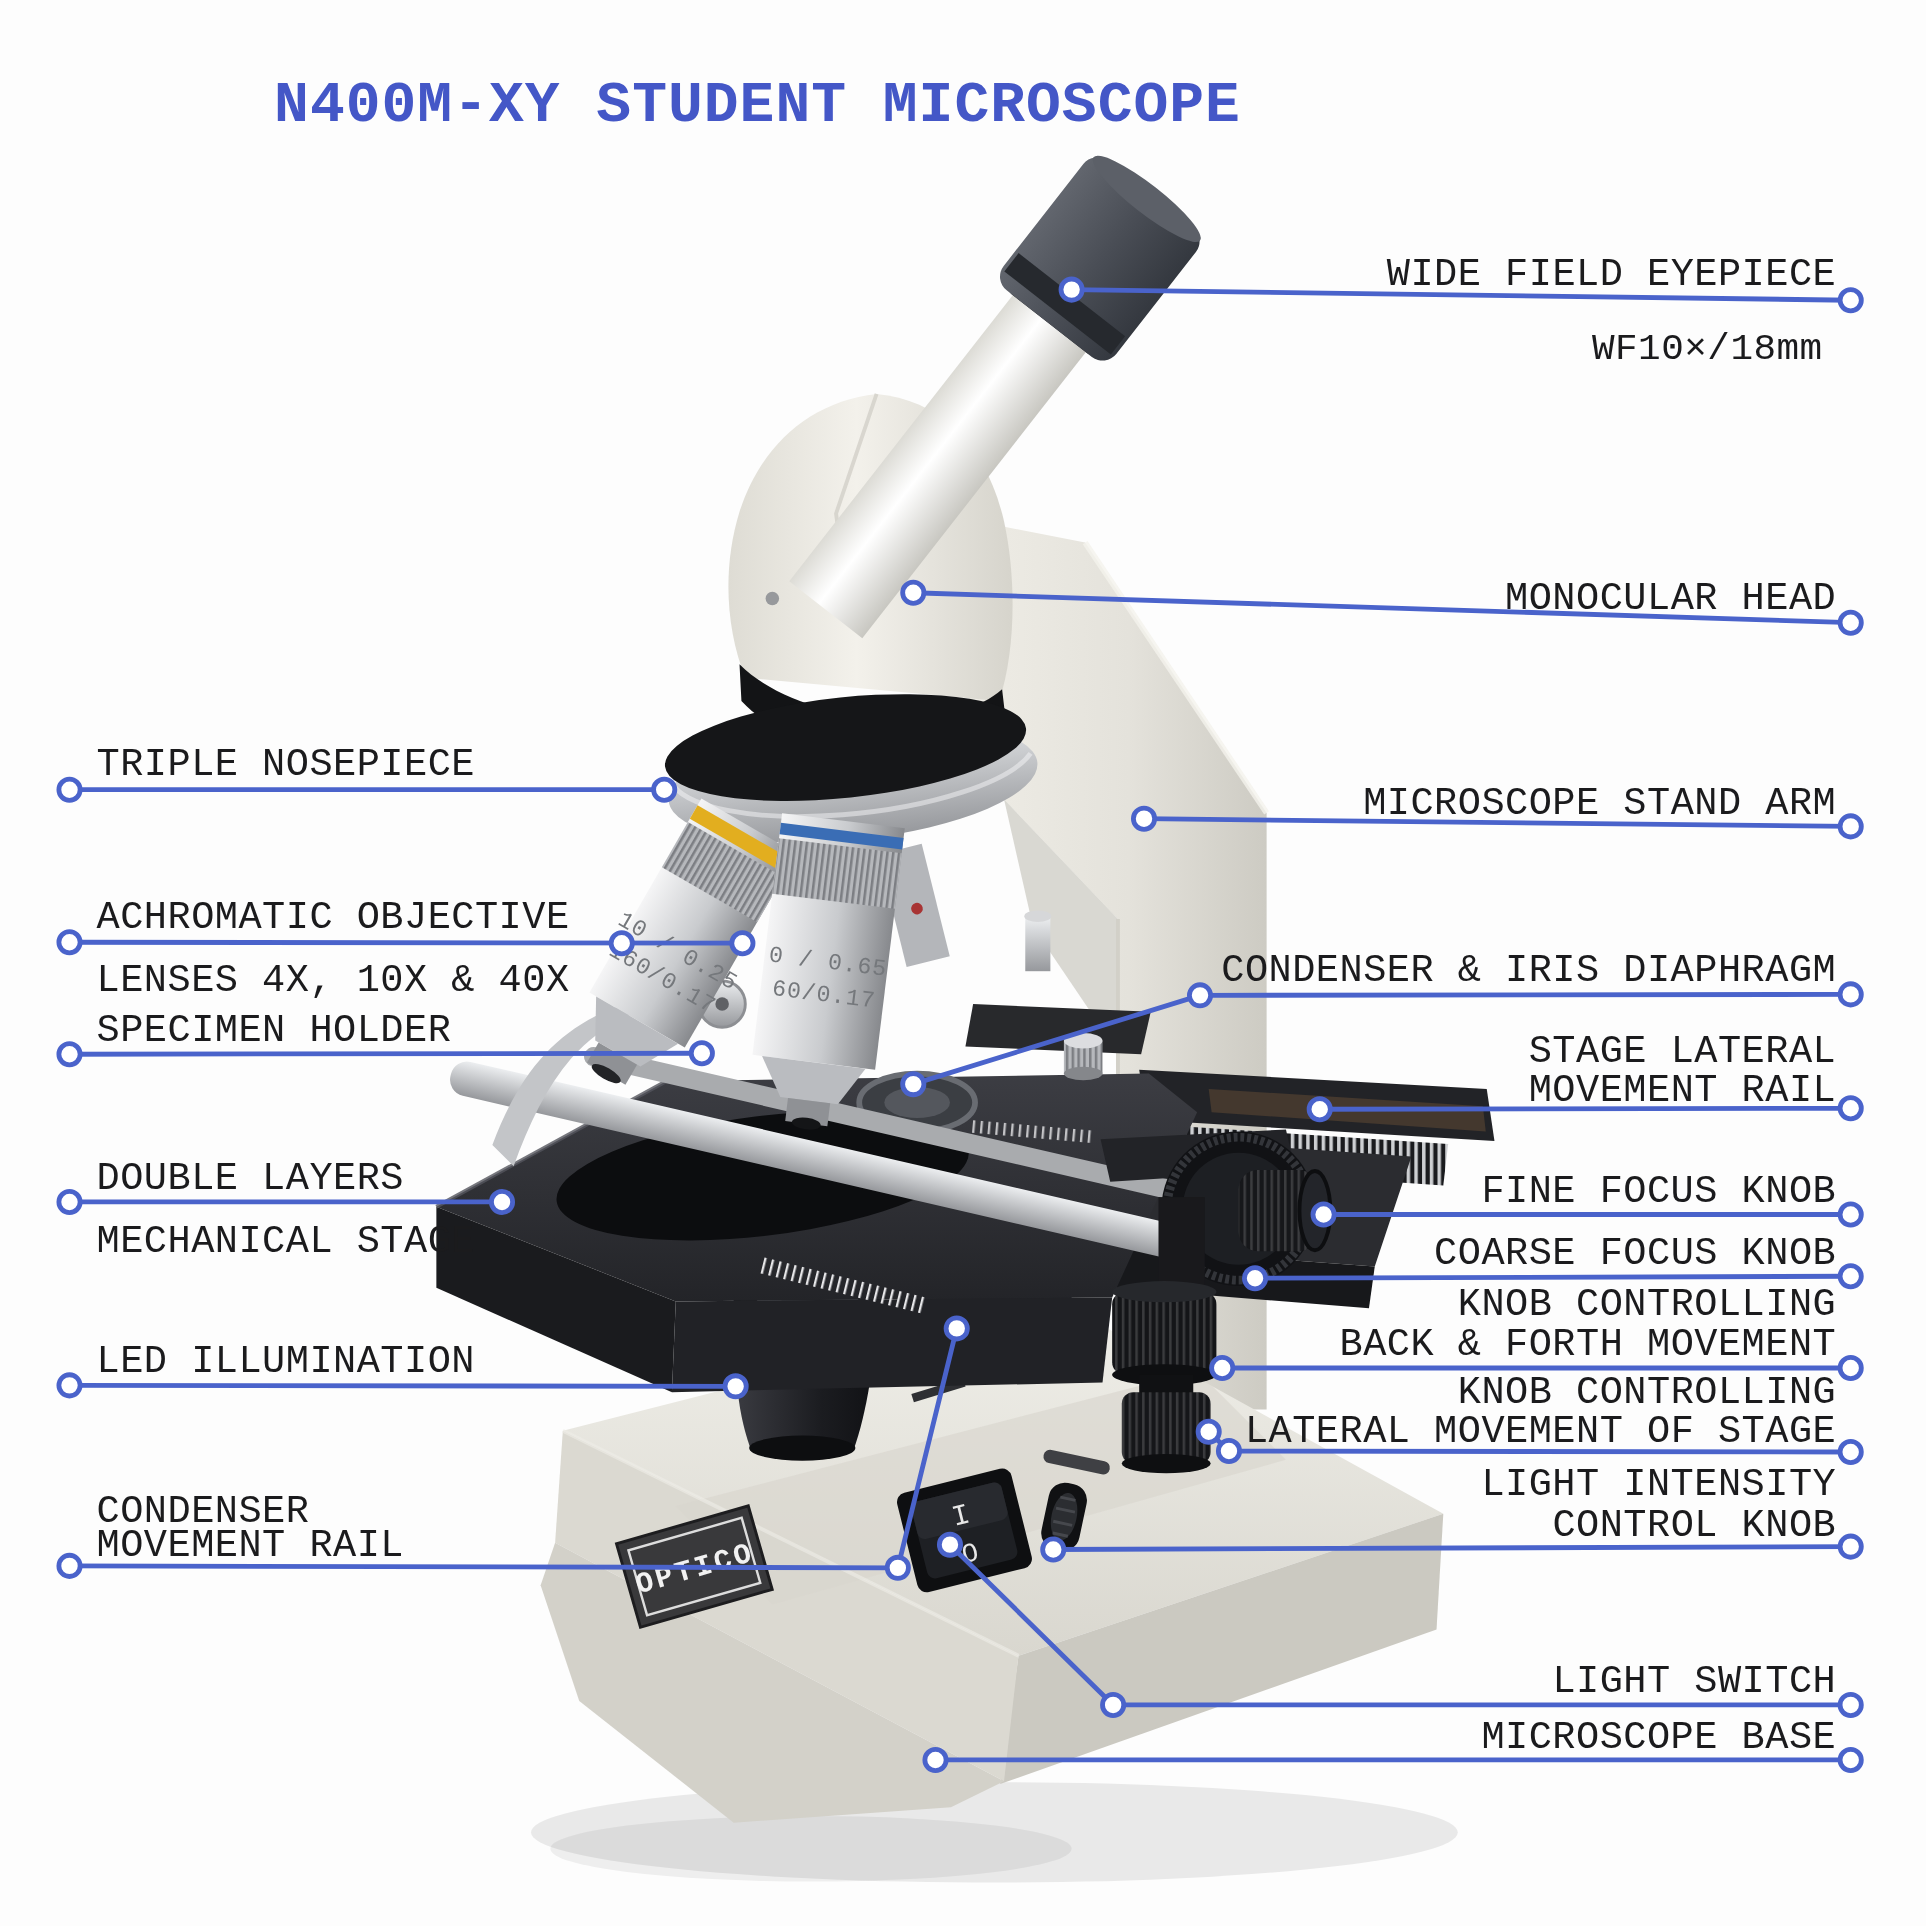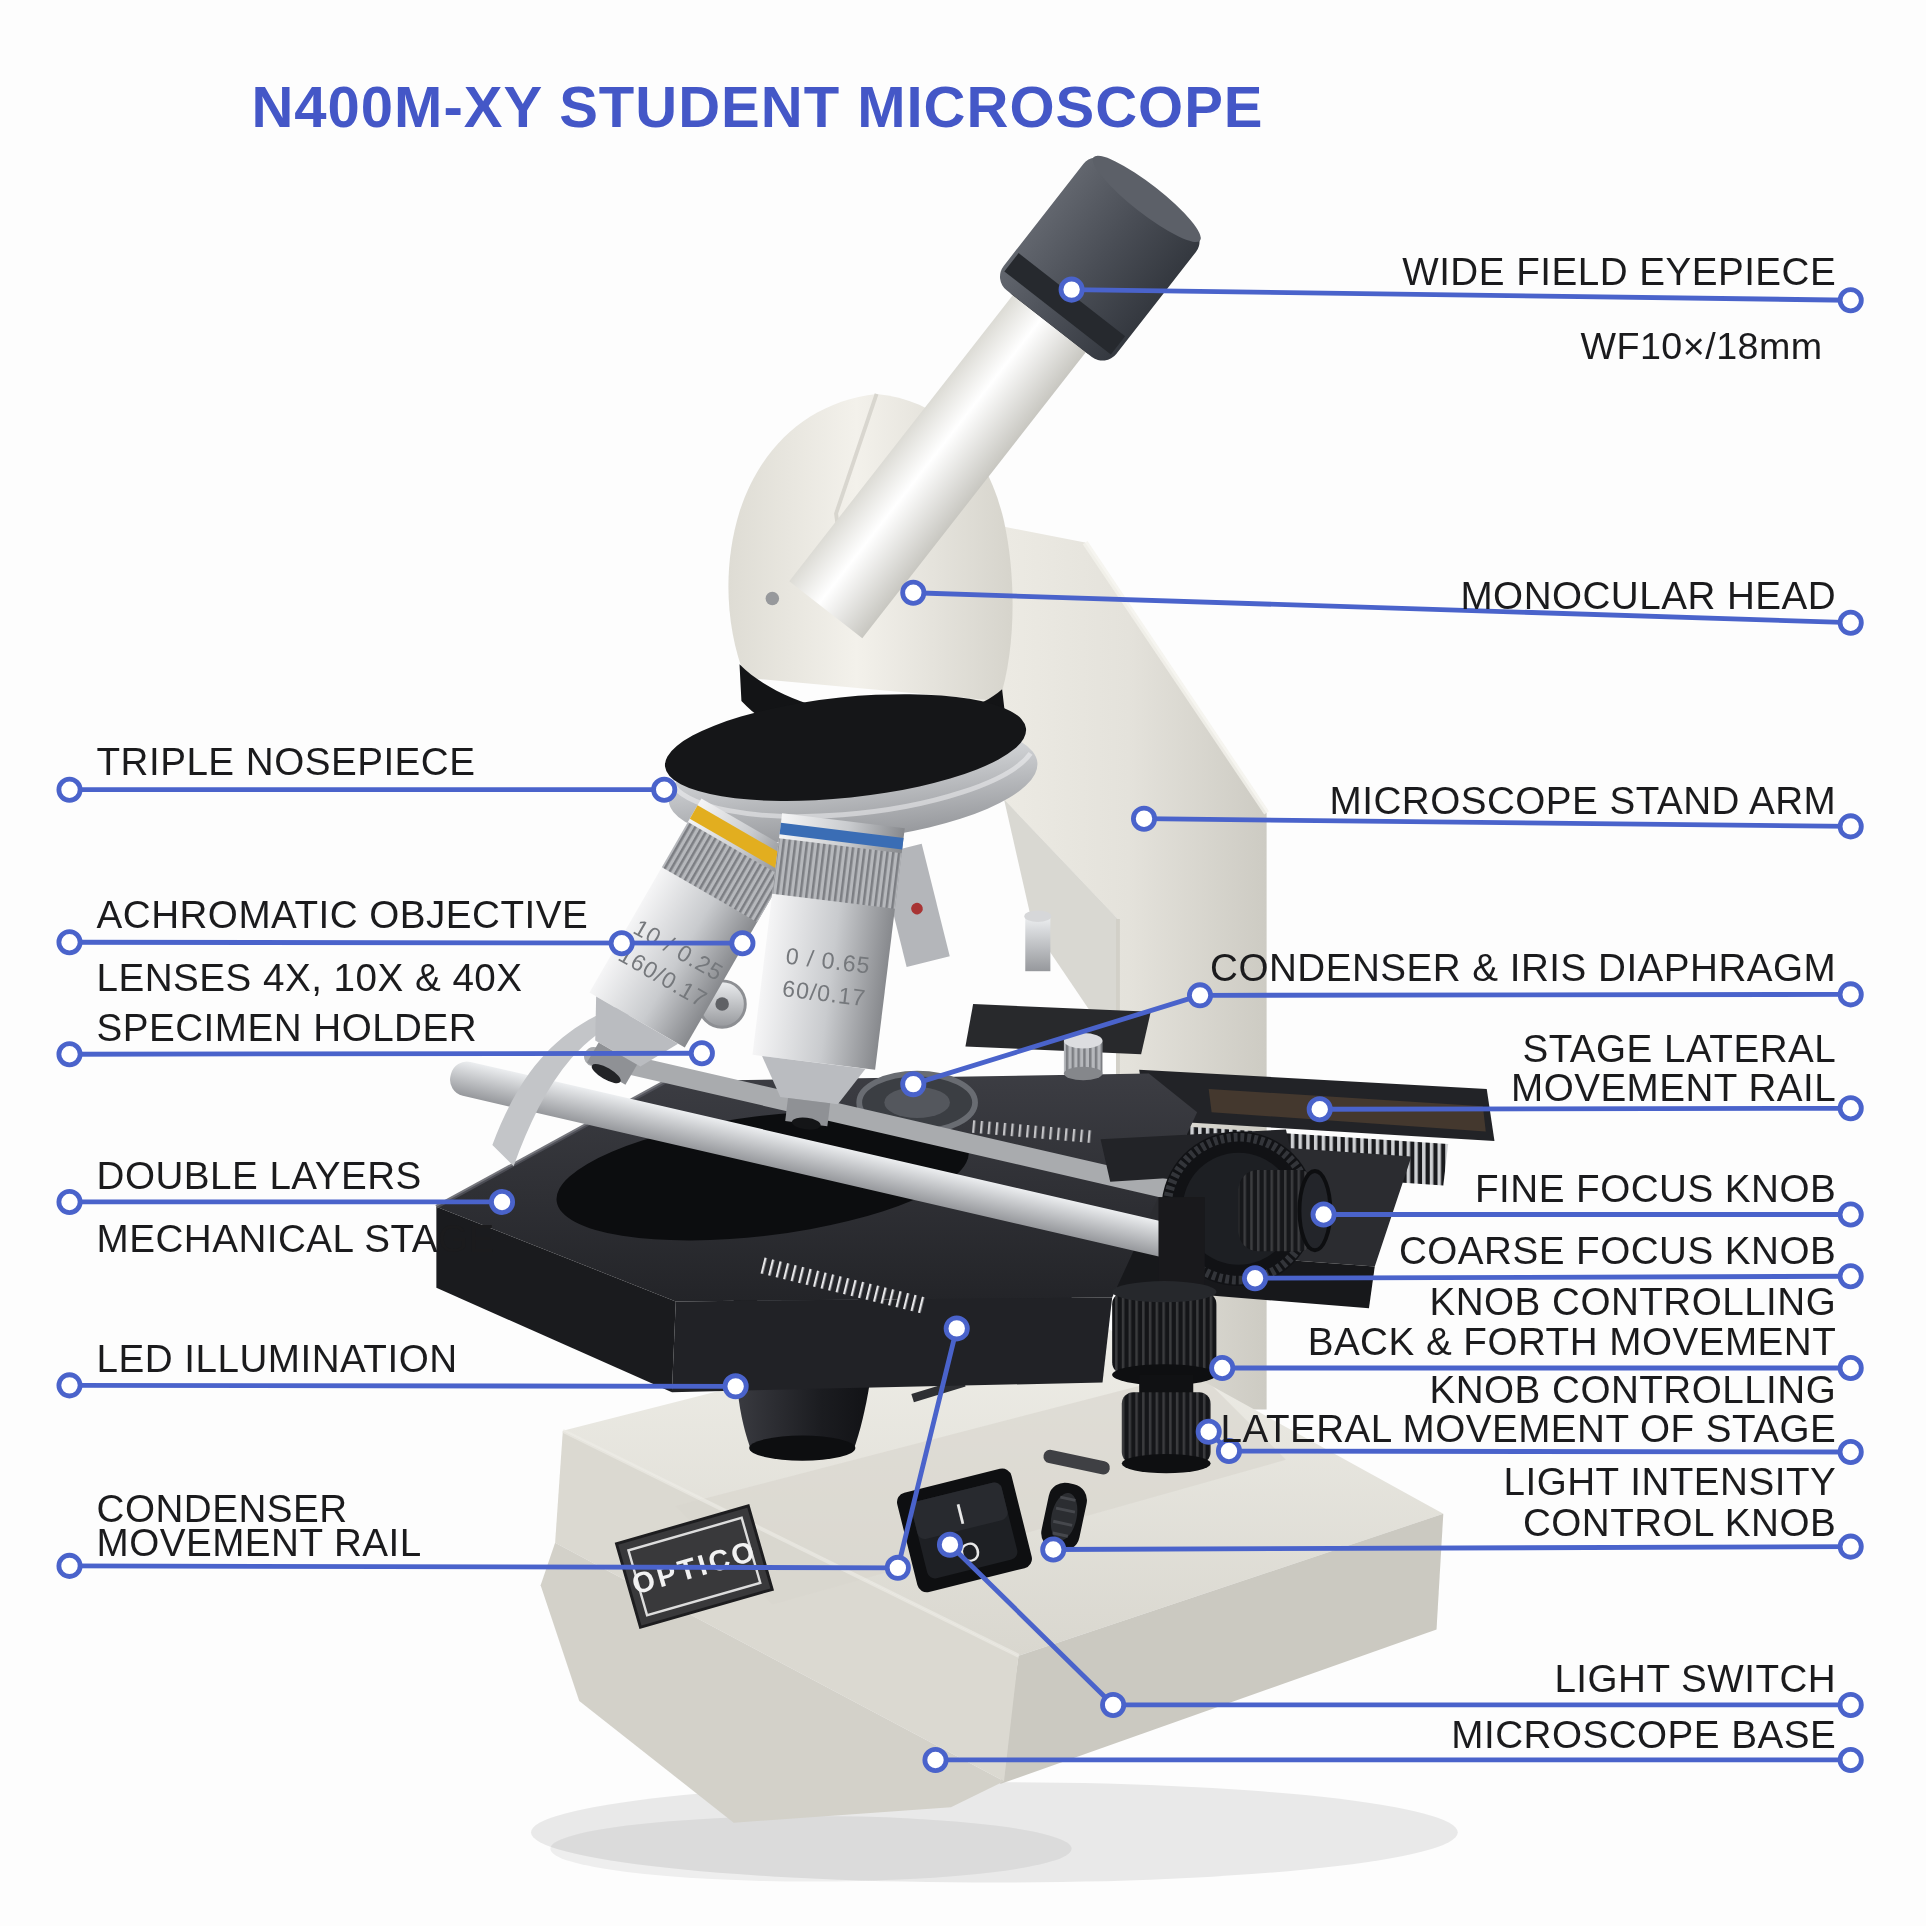--- a/index.html
+++ b/index.html
@@ -1,17 +1,17 @@
 <!DOCTYPE html>
 <html><head>
 <meta charset="utf-8">
 <style>
   html,body{margin:0;padding:0;background:#ffffff;}
   .canvas{position:relative;width:1926px;height:1926px;background:#fdfdfd;overflow:hidden;
-          font-family:Liberation Sans, sans-serif;}
+          font-family:Liberation Mono, monospace;}
   .page-title{position:absolute;top:73px;left:154px;width:1207px;text-align:center;
               font-size:58px;font-weight:bold;letter-spacing:1px;color:#4457c7;}
   svg{position:absolute;top:0;left:0;}
   .lbl{font-size:40px;fill:#1b1b1d;letter-spacing:.5px;}
   .lbl-sub{font-size:39px;fill:#1b1b1d;letter-spacing:.5px;}
   .lead{stroke:#4a63cb;stroke-width:5;fill:none;stroke-linecap:round;stroke-linejoin:round;}
   .dot{fill:#ffffff;stroke:#4a63cb;stroke-width:5;}
   .objtxt{fill:#75787c;font-size:24px;letter-spacing:1px;}
 </style>
 </head>

